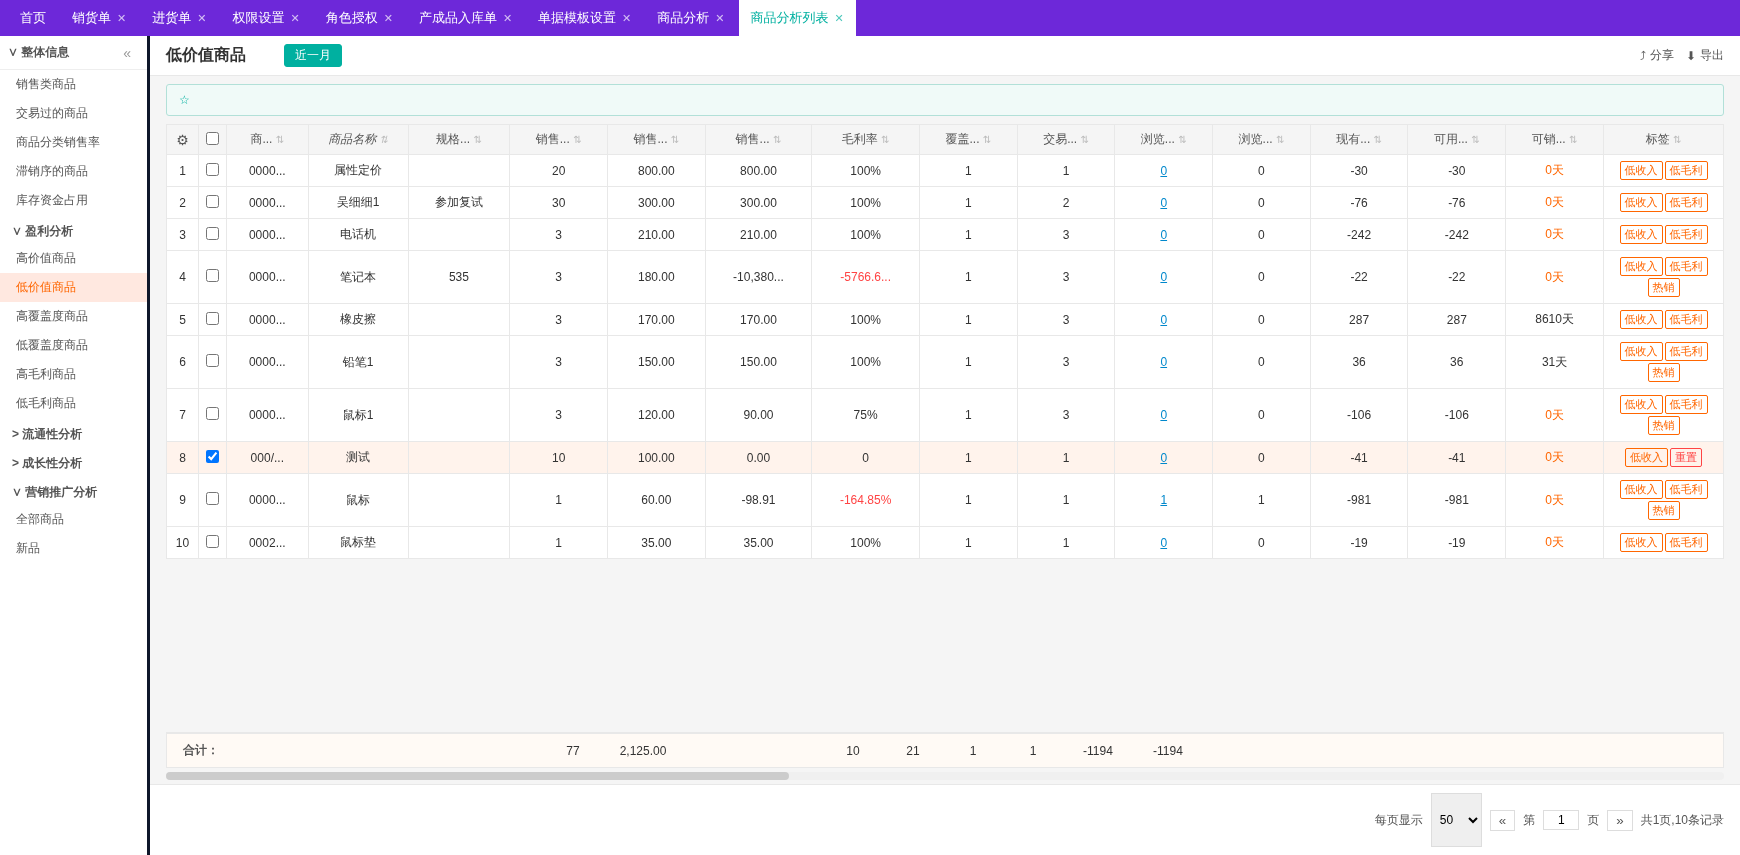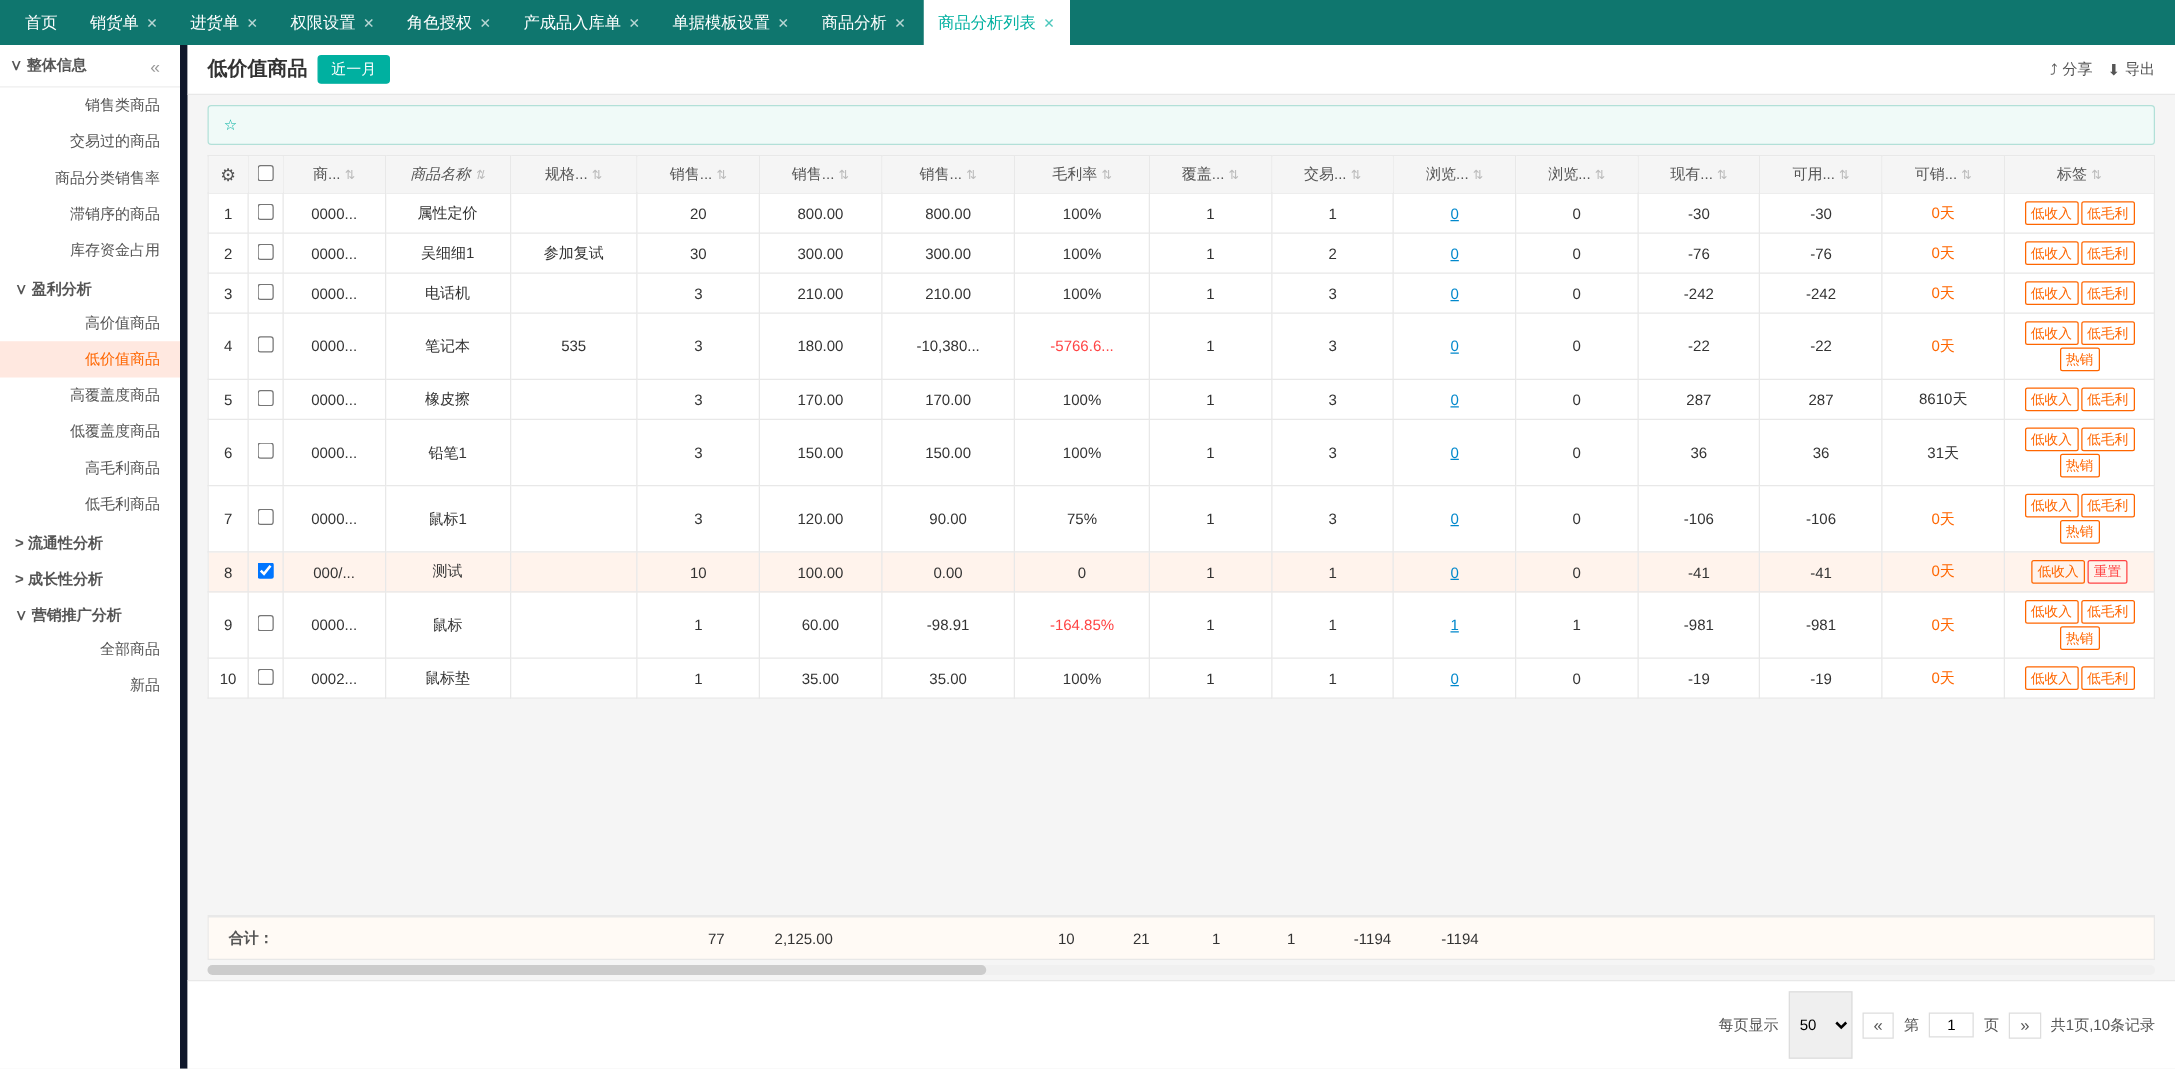--- a/index.html
+++ b/index.html
@@ -1,41 +1,41 @@
 <!DOCTYPE html>
 <html><head>
   <meta charset="utf-8">
   <style>
     * { margin: 0; padding: 0; box-sizing: border-box; }
     body { font-family: 'Microsoft YaHei', Arial, sans-serif; font-size: 12px; background: #f5f5f5; color: #333; width: 1740px; height: 855px; overflow: hidden; }
 
     
-    .top-nav { display: flex; align-items: center; background: #0f766e; height: 36px; padding: 0 8px; gap: 2px; }
+    .top-nav { display: flex; align-items: center; background: #6d28d9; height: 36px; padding: 0 8px; gap: 2px; }
     .nav-item { color: #fff; padding: 0 12px; height: 36px; display: flex; align-items: center; cursor: pointer; font-size: 13px; white-space: nowrap; }
     .nav-item.active { background: #fff; color: #00b0a0; }
     .nav-item .close-x { margin-left: 6px; font-size: 11px; opacity: 0.7; }
 
     
     .main-layout { display: flex; height: calc(855px - 36px); }
 
     
-    .sidebar { width: 150px; background: #fff; border-right: 6px solid #0f172a; overflow-y: auto; flex-shrink: 0; text-align: right; }
+    .sidebar { width: 150px; background: #fff; border-right: 3px solid #0f172a; overflow-y: auto; flex-shrink: 0; }
     .sidebar-group-title { padding: 8px 12px 4px; color: #555; font-size: 12px; font-weight: bold; display: flex; align-items: center; gap: 4px; cursor: pointer; }
     .sidebar-item { padding: 6px 16px; cursor: pointer; color: #555; font-size: 12px; }
     .sidebar-item.active { background: #ffe8e0; color: #ff6600; }
     .sidebar-collapse-btn { padding: 4px 8px; cursor: pointer; color: #999; font-size: 14px; }
 
     
     .content { flex: 1; display: flex; flex-direction: column; overflow: hidden; }
 
     
     .header-bar { display: flex; align-items: center; padding: 8px 16px; background: #fff; border-bottom: 1px solid #e8e8e8; gap: 8px; }
     .page-title { font-size: 16px; font-weight: bold; color: #333; }
     .filter-btn { padding: 2px 10px; border: 1px solid #00b0a0; border-radius: 3px; color: #00b0a0; background: #fff; cursor: pointer; font-size: 12px; }
-    .filter-btn.active { background: #00b0a0; color: #fff; }
+    .filter-btn.active { background: #00b0a0; color: #fff; margin-left: 30px; }
     .search-box { display: flex; align-items: center; border: 1px solid #ddd; border-radius: 3px; padding: 2px 8px; gap: 4px; flex: 1; max-width: 300px; }
     .search-box input { border: none; outline: none; font-size: 12px; width: 100%; color: #999; }
     .search-icon { color: #00b0a0; cursor: pointer; }
     .header-right { margin-left: auto; display: flex; gap: 12px; }
     .action-btn { display: flex; align-items: center; gap: 4px; cursor: pointer; color: #555; font-size: 12px; }
 
     
     .notice-bar { background: #f0faf8; border: 1px solid #b2e0d8; margin: 8px 16px; padding: 8px 12px; border-radius: 3px; color: #555; font-size: 12px; display: flex; align-items: center; gap: 6px; }
     .notice-icon { color: #00b0a0; }
 

